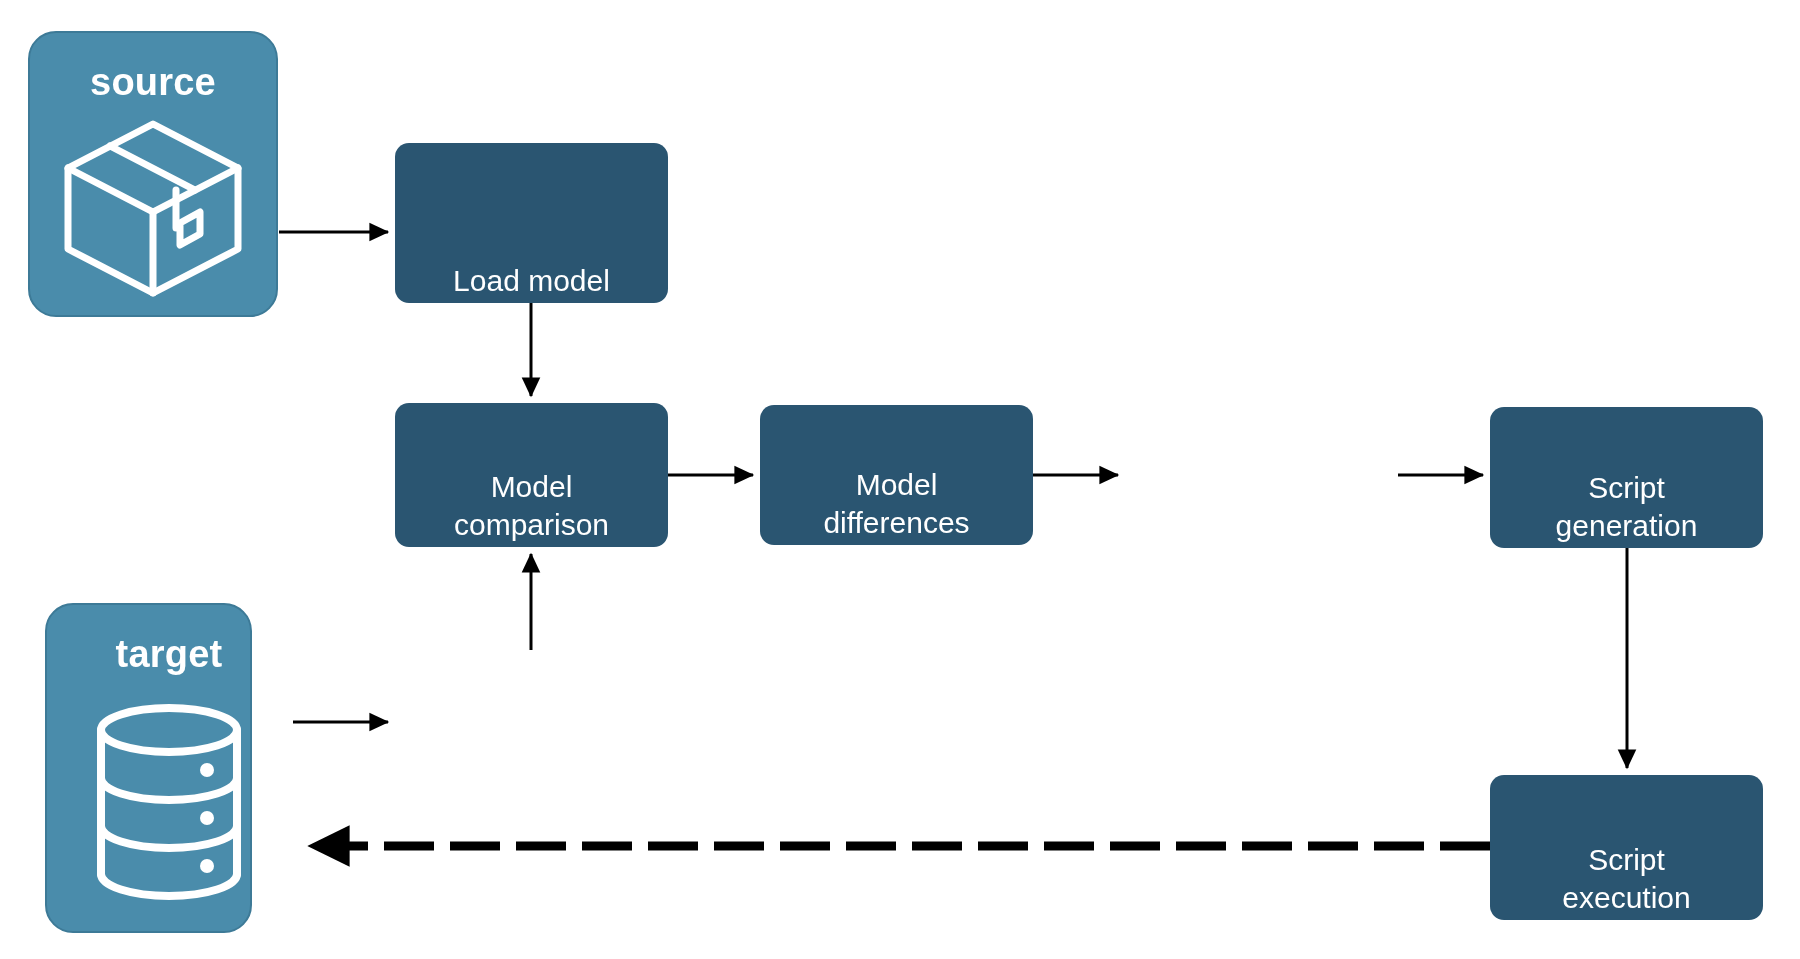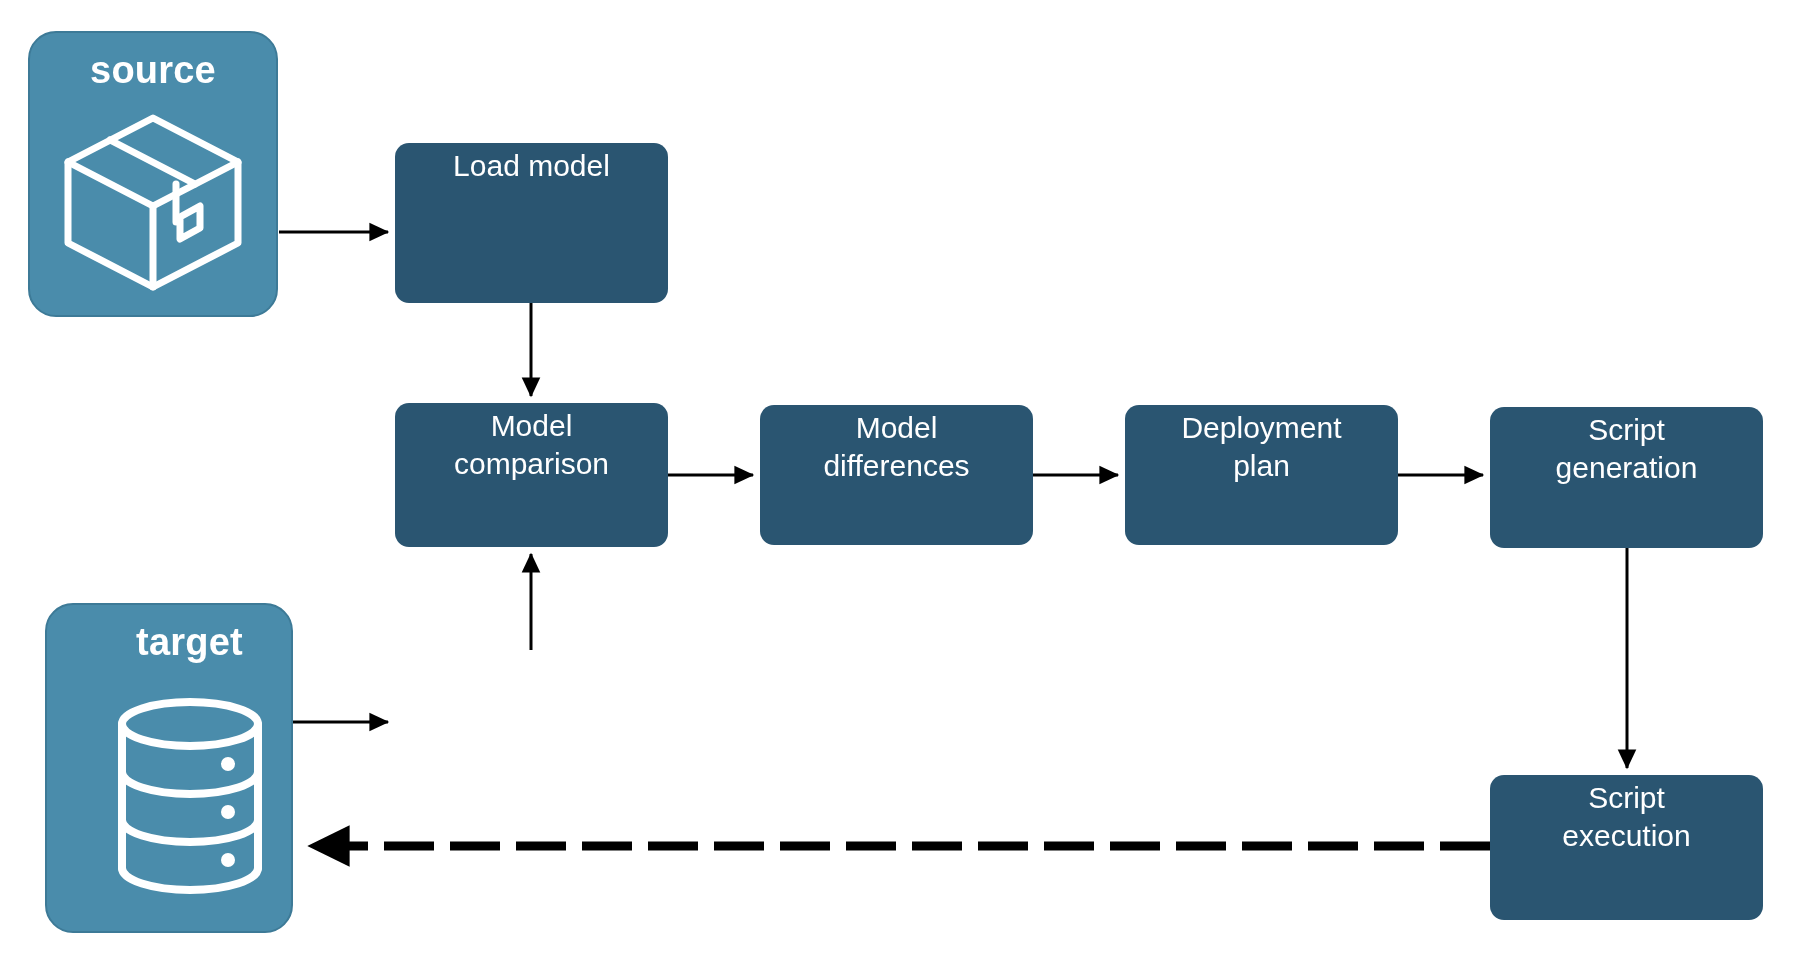--- a/index.html
+++ b/index.html
@@ -25,37 +25,37 @@
     box-sizing: border-box;
     display: flex;
     flex-direction: column;
     align-items: center;
   }
   .endpoint-label {
     color: #ffffff;
     font-weight: bold;
     font-size: 38px;
     letter-spacing: 0.2px;
-    margin-top: 18px;
+    margin-top: 30px;
     line-height: 1;
   }
   .endpoint-icon {
     flex: 1;
     display: flex;
     align-items: center;
     justify-content: center;
     width: 100%;
   }
   .node {
     position: absolute;
     background: #2a5571;
     border-radius: 14px;
     box-sizing: border-box;
     display: flex;
-    align-items: flex-start;
+    align-items: flex-end;
     justify-content: center;
     text-align: center;
     color: #ffffff;
     font-size: 30px;
     line-height: 1.25;
     padding: 4px 10px;
   }
   .node-label {
     white-space: pre-line;
     display: block;
@@ -130,21 +130,21 @@
           <path d="M10 52 L95 96 L180 52"></path>
           <path d="M95 96 L95 177"></path>
           <path d="M52 30 L137 74"></path>
           <path d="M118 74 L118 112"></path>
         </g>
         <path d="M122 107 L142 96 L142 118 L122 129 Z" fill="none" stroke="#ffffff" stroke-width="7" stroke-linejoin="round"></path>
       </svg>
     </div>
   </div>
 
-  <div class="endpoint" style="left:45px; top:603px; width:248px; height:330px;padding-left:41px;">
+  <div class="endpoint" style="left:45px; top:603px; width:207px; height:330px;padding-left:41px;">
     <div class="endpoint-label">target</div>
     <div class="endpoint-icon">
       <svg width="160" height="200" viewBox="0 0 160 200" xmlns="http://www.w3.org/2000/svg">
         <g fill="none" stroke="#ffffff" stroke-width="8" stroke-linejoin="round" stroke-linecap="round">
           <ellipse cx="80" cy="28" rx="68" ry="22"></ellipse>
           <path d="M12 28 L12 172"></path>
           <path d="M148 28 L148 172"></path>
           <path d="M12 172 A68 22 0 0 0 148 172"></path>
           <path d="M12 76 A68 22 0 0 0 148 76"></path>
           <path d="M12 124 A68 22 0 0 0 148 124"></path>
@@ -163,24 +163,20 @@
   <div class="node" style="left:395px; top:403px; width:273px; height:144px;">
     <span class="node-label">Model
 comparison</span>
   </div>
 
   <div class="node" style="left:760px; top:405px; width:273px; height:140px;">
     <span class="node-label">Model
 differences</span>
   </div>
 
-  <div class="node" style="left:1125px; top:405px; width:273px; height:140px;">
-    <span class="node-label">Deployment
-plan</span>
-  </div>
 
   <div class="node" style="left:1490px; top:407px; width:273px; height:141px;">
     <span class="node-label">Script
 generation</span>
   </div>
 
 
   <div class="node" style="left:1490px; top:775px; width:273px; height:145px;">
     <span class="node-label">Script
 execution</span>

